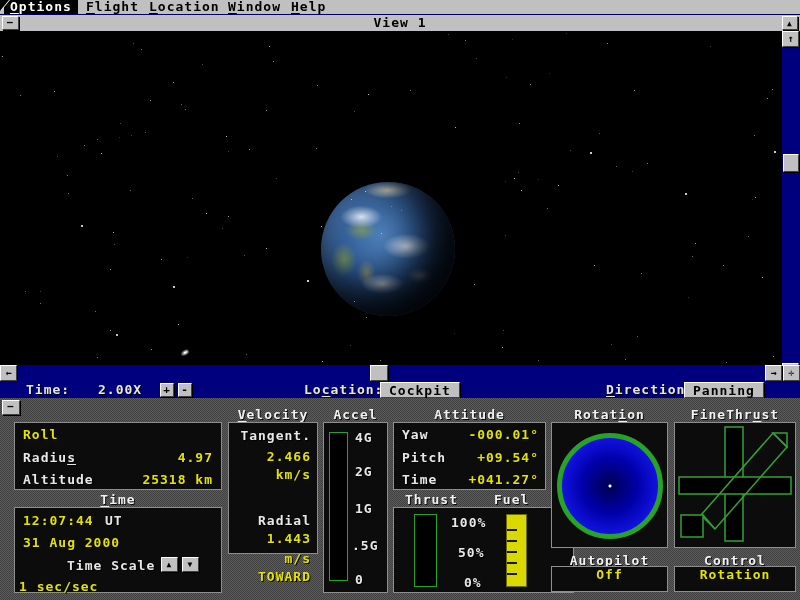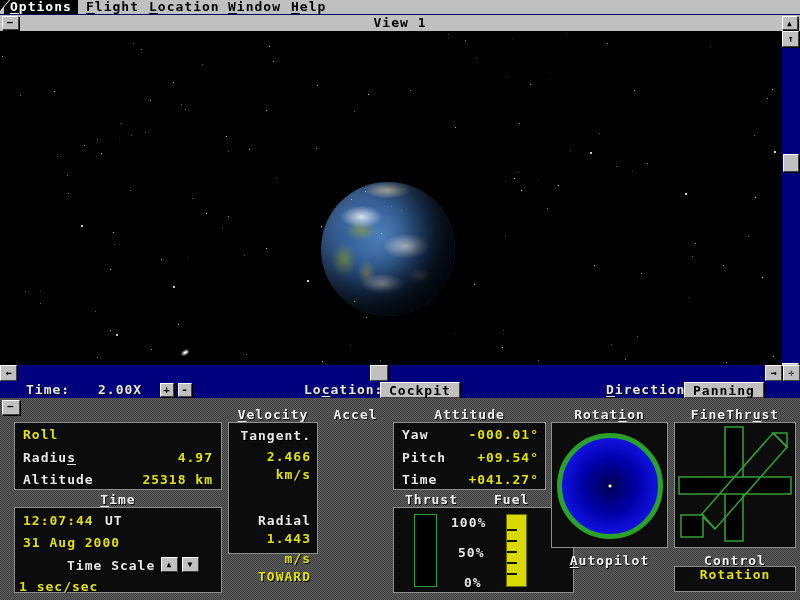--- a/index.html
+++ b/index.html
@@ -266,20 +266,28 @@
       <span class="lbl" style="right:6px;top:5px">Tangent.</span>
       <span class="val" style="right:6px;top:26px">2.466</span>
       <span class="val" style="right:6px;top:44px">km/s</span>
       <span class="lbl" style="right:6px;top:90px">Radial</span>
       <span class="val" style="right:6px;top:108px">1.443</span>
       <span class="val" style="right:6px;top:128px">m/s</span>
       <span class="val" style="right:6px;top:146px">TOWARD</span>
     </div>
 
     <div class="hdr" style="left:323px;top:9px;width:65px">Accel</div>
+    <div class="box" style="left:323px;top:24px;width:65px;height:171px">
+      <div class="gauge" style="left:5px;top:9px;width:19px;height:149px"></div>
+      <span class="lbl" style="left:31px;top:7px">4G</span>
+      <span class="lbl" style="left:31px;top:41px">2G</span>
+      <span class="lbl" style="left:31px;top:78px">1G</span>
+      <span class="lbl" style="left:28px;top:115px">.5G</span>
+      <span class="lbl" style="left:31px;top:149px">0</span>
+    </div>
 
     <div class="hdr" style="left:393px;top:9px;width:153px">Attitude</div>
     <div class="box" style="left:393px;top:24px;width:153px;height:68px">
       <span class="lbl" style="left:8px;top:4px">Yaw</span>
       <span class="val" style="right:6px;top:4px">-000.01°</span>
       <span class="lbl" style="left:8px;top:27px">Pitch</span>
       <span class="val" style="right:6px;top:27px">+09.54°</span>
       <span class="lbl" style="left:8px;top:49px">Time</span>
       <span class="val" style="right:6px;top:49px">+041.27°</span>
     </div>
@@ -309,19 +317,22 @@
           <rect x="4" y="54" width="112" height="17"></rect>
           <polygon points="26,92 98,10 112,24 40,106" fill="none"></polygon>
           <polygon points="98,10 112,24 112,10" fill="none"></polygon>
           <rect x="6" y="92" width="22" height="22"></rect>
           <line x1="28" y1="92" x2="40" y2="106"></line>
         </g>
       </svg>
     </div>
 
     <div class="hdr" style="left:551px;top:155px;width:117px"><span class="ul">A</span>utopilot</div>
+    <div class="box" style="left:551px;top:168px;width:117px;height:26px;text-align:center">
+      <span class="val" style="position:static">Off</span>
+    </div>
 
     <div class="hdr" style="left:674px;top:155px;width:122px">Co<span class="ul">n</span>trol</div>
     <div class="box" style="left:674px;top:168px;width:122px;height:26px;text-align:center">
       <span class="val" style="position:static">Rotation</span>
     </div>
   </div>
 </div>
 
 </body></html>

